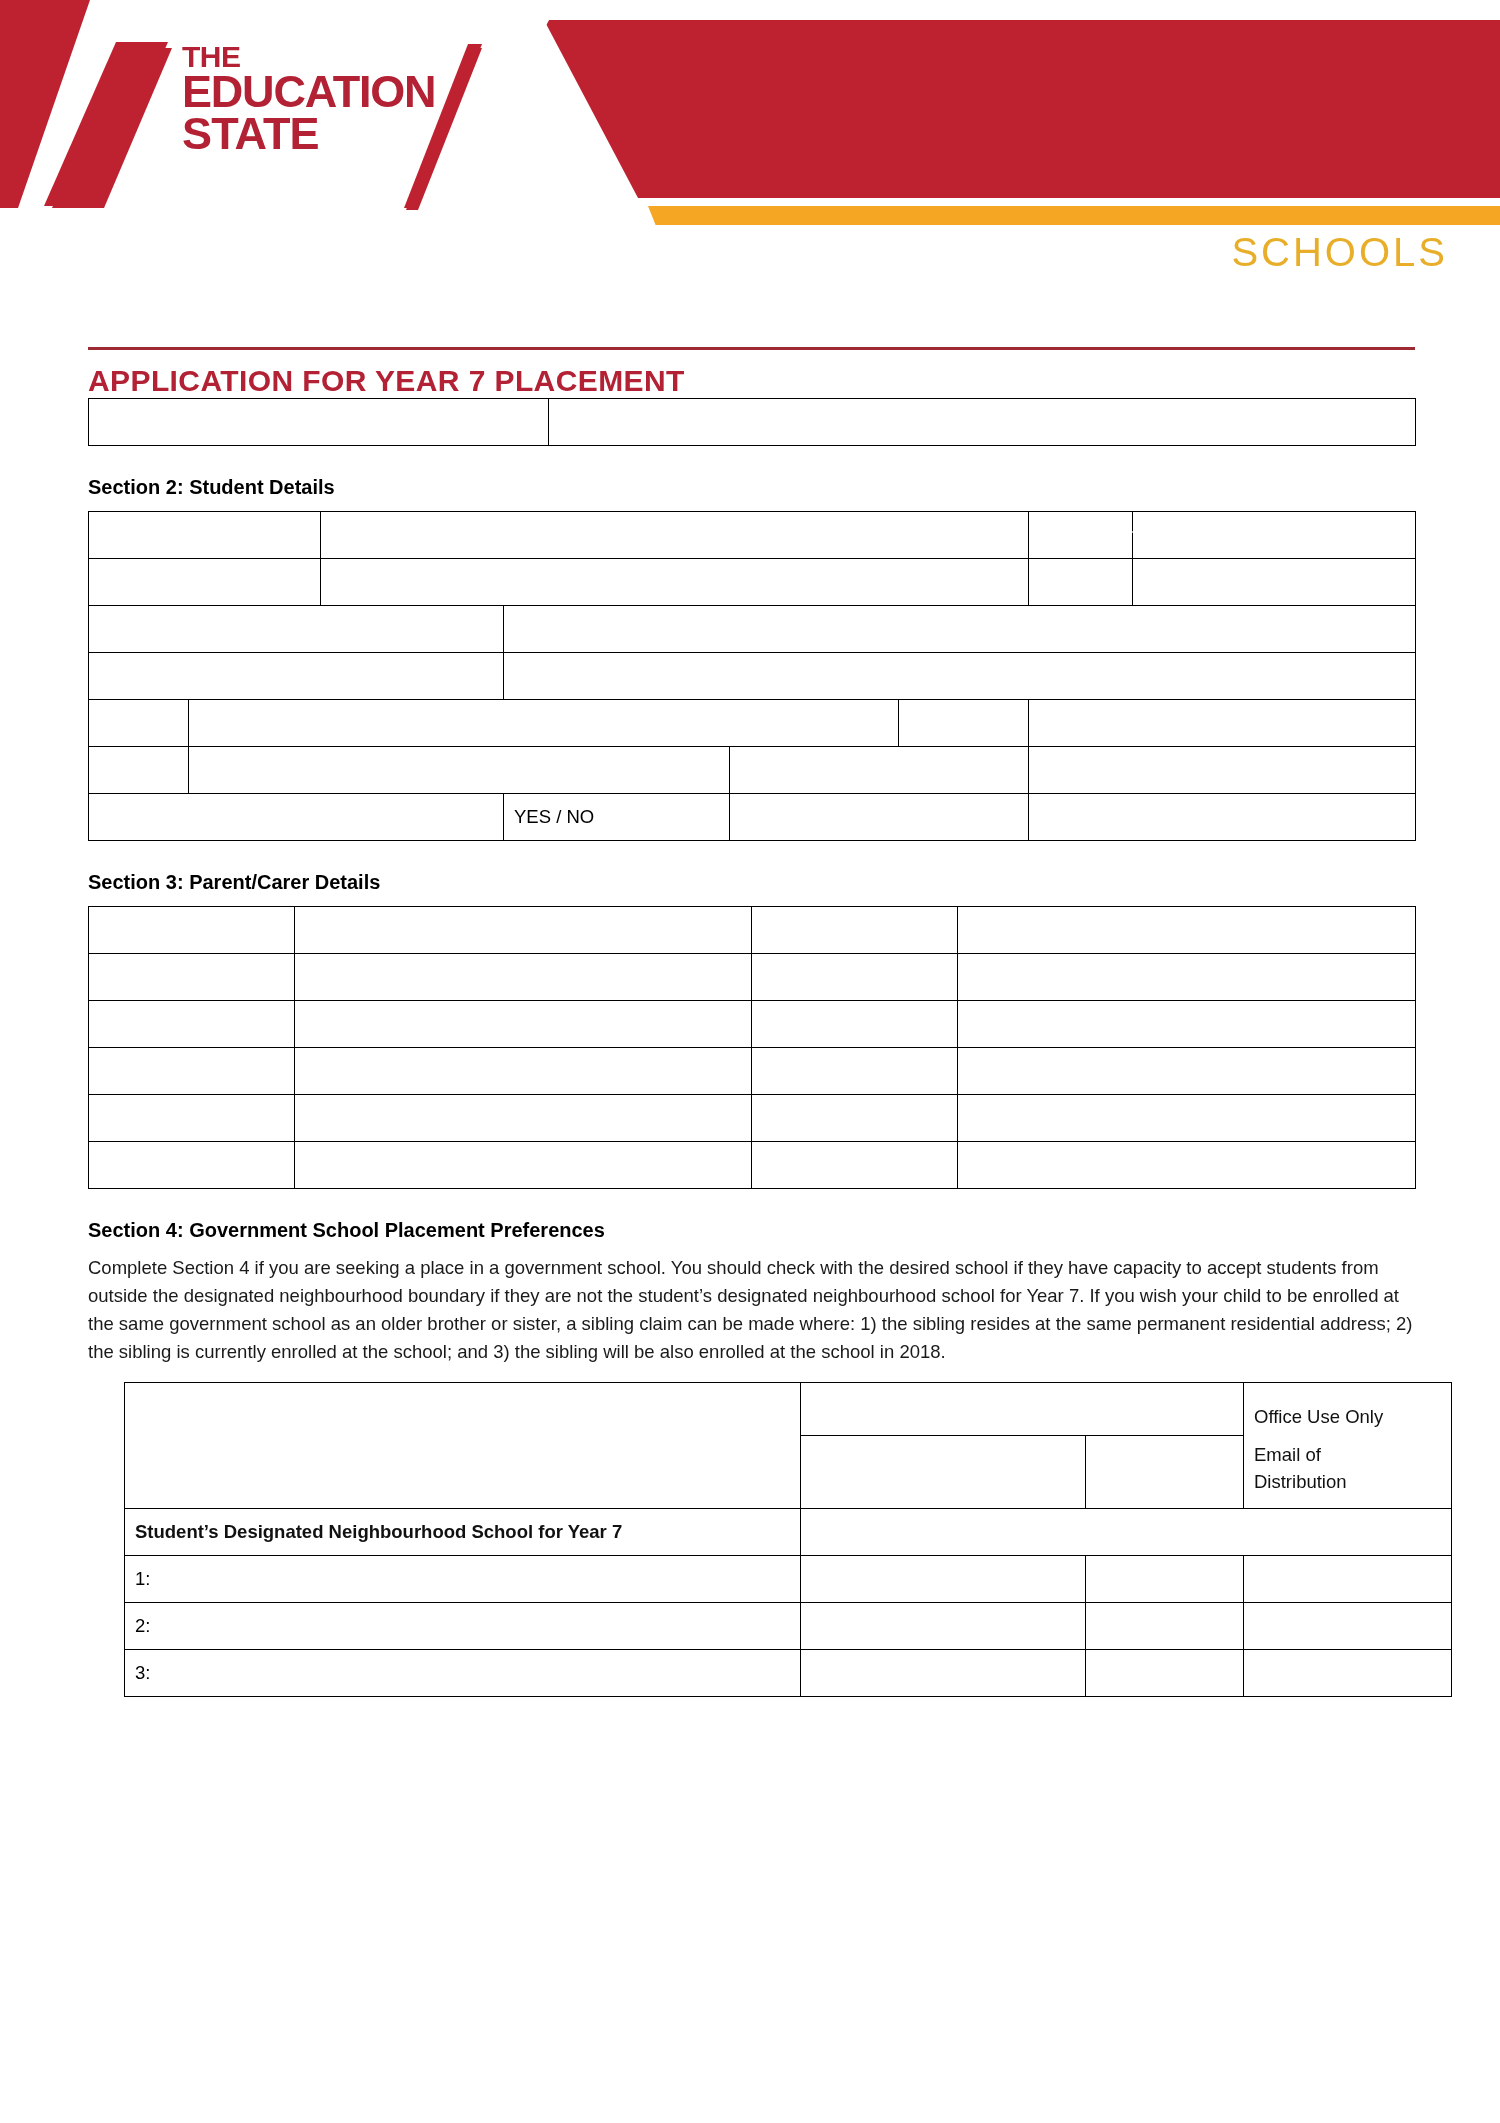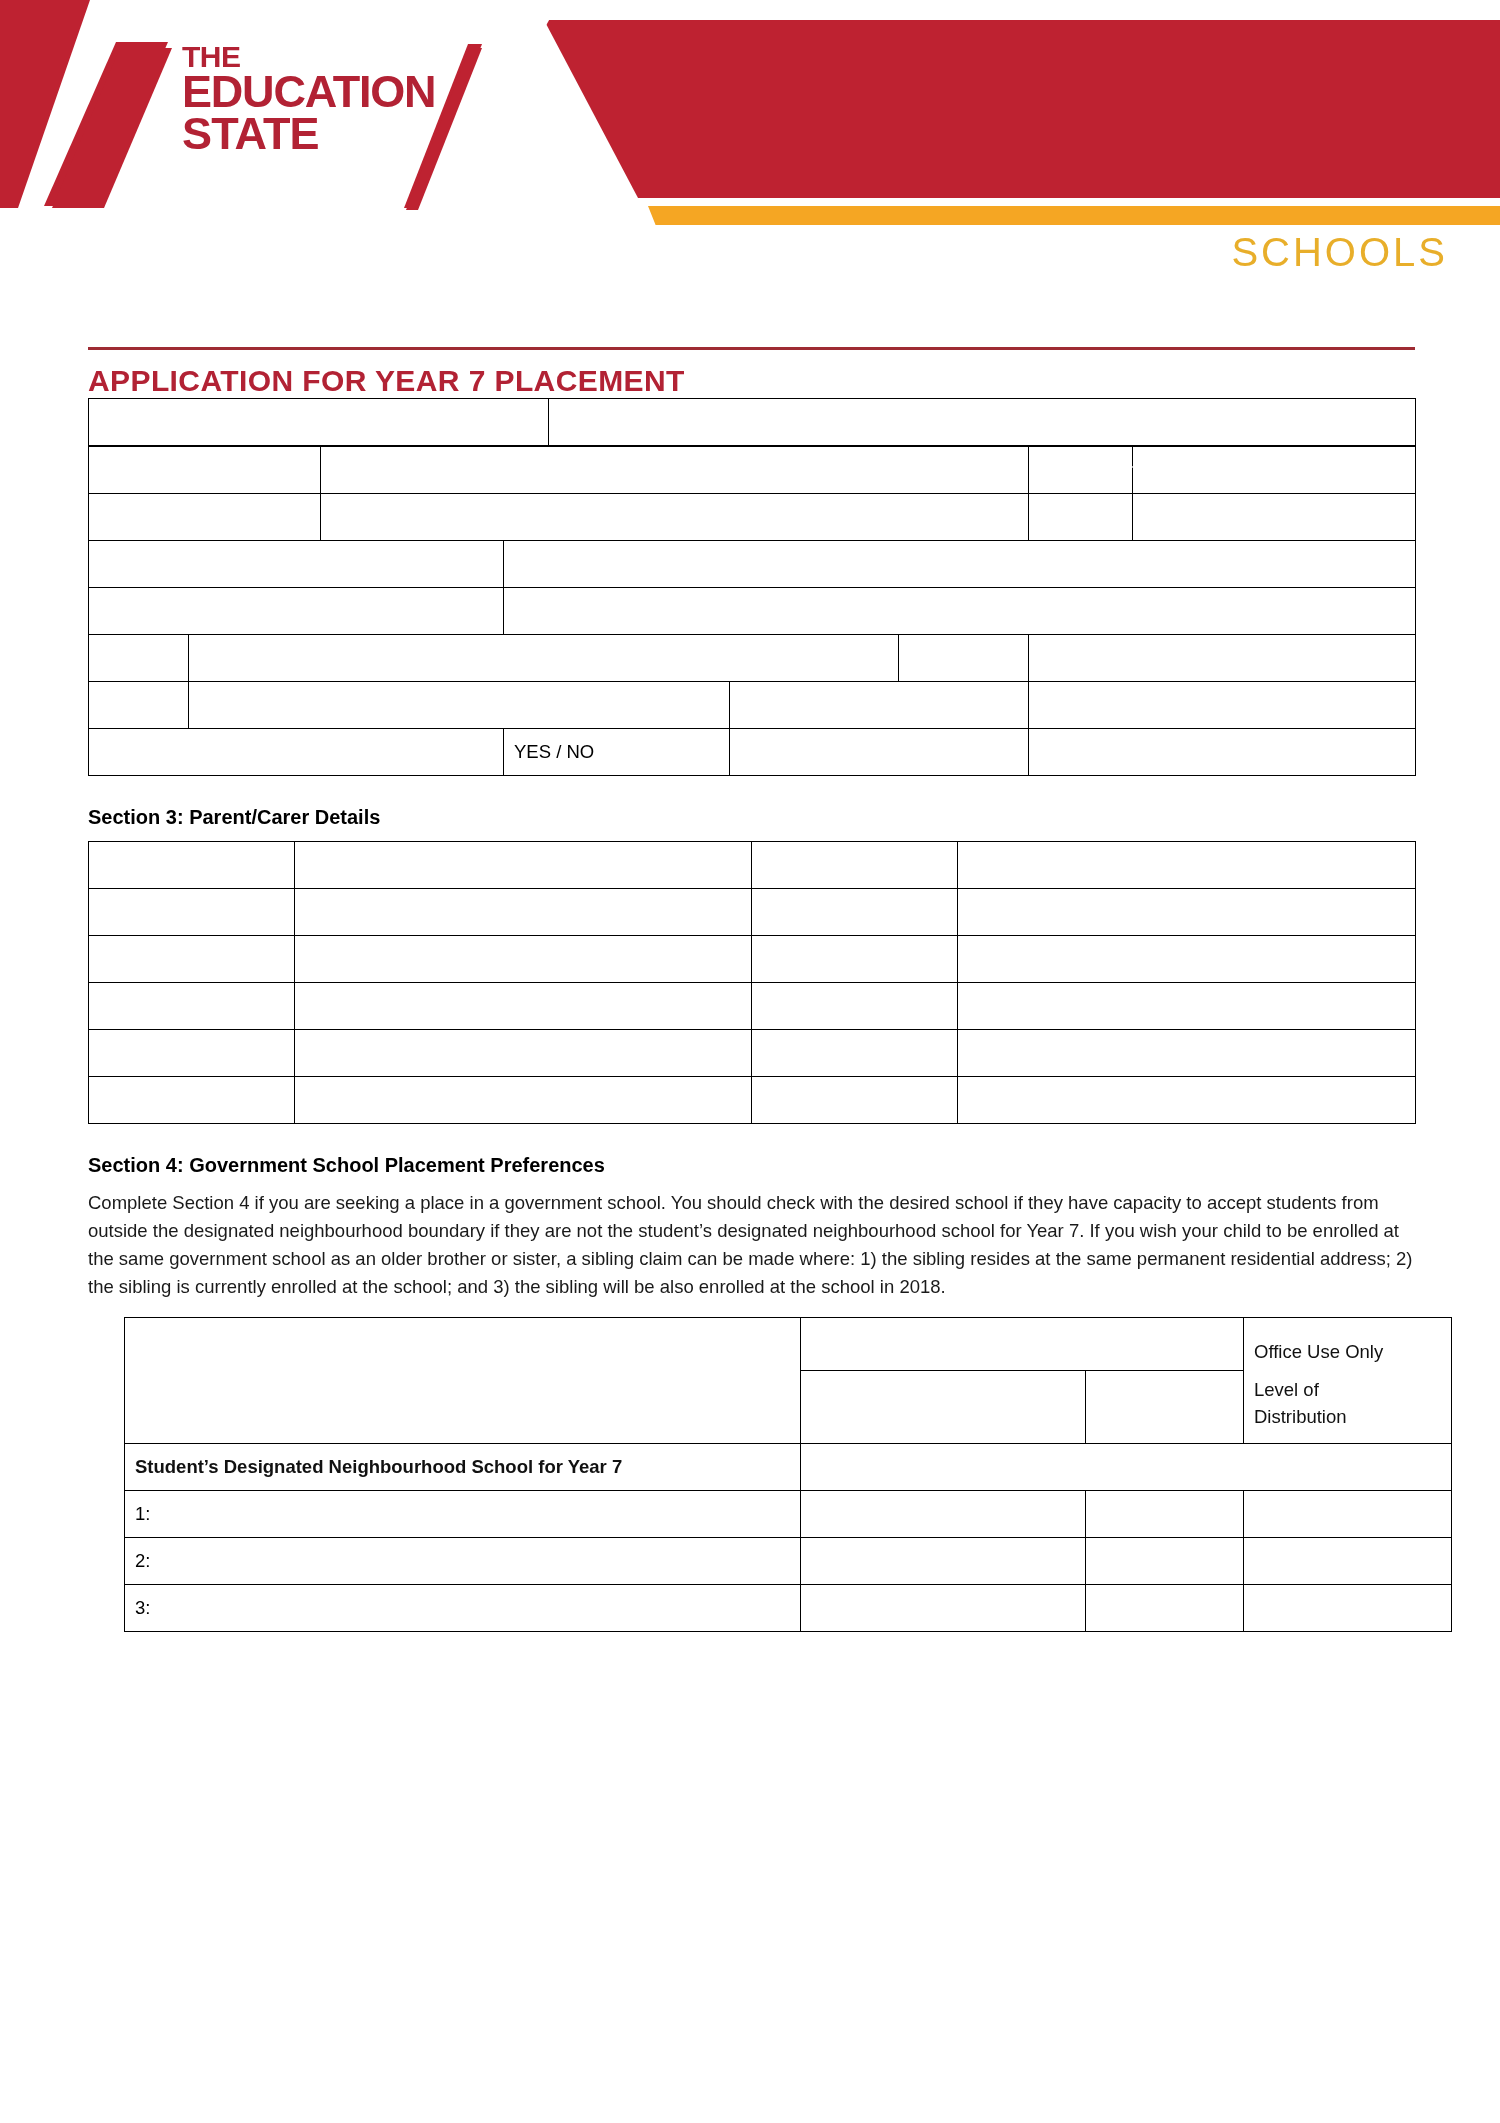--- a/index.html
+++ b/index.html
@@ -181,20 +181,21 @@
         <col style="width:867px">
       </colgroup>
     <tbody>
       <tr>
         <td class="lab">Student’s Primary School Name</td>
         <td class="val"></td>
       </tr>
     </tbody>
   </table>
 
+  <div class="section-heading">Section 2: Student Details</div>
   <table class="form t-s2">
     <colgroup>
       <col style="width:100px">
         <col style="width:132px">
         <col style="width:183px">
       <col style="width:226px">
         <col style="width:109px">
         <col style="width:60px">
       <col style="width:130px">
         <col style="width:104px">
@@ -307,21 +308,21 @@
         <col style="width:158px">
         <col style="width:208px">
     </colgroup>
     <tbody>
 
       <tr>
         <td class="hdr-red vmid" rowspan="2" style="padding-top:0;">Government School Name</td>
         <td class="hdr-red" colspan="2" style="height:52px;">Sibling Claim</td>
         <td class="pink" rowspan="2" style="padding-top:7px;">
           <span class="office-line">Office Use Only</span>
-          <span class="office-line" style="margin-top:12px;">Level of</span>
+          <span class="office-line" style="margin-top:12px;">Email of</span>
           <span class="office-line">Distribution</span>
         </td>
       </tr>
 
       <tr>
         <td class="hdr-red" style="height:72px;">Sibling Name</td>
         <td class="hdr-red" style="height:72px;">2018 Year Level</td>
       </tr>
 
       <tr>

